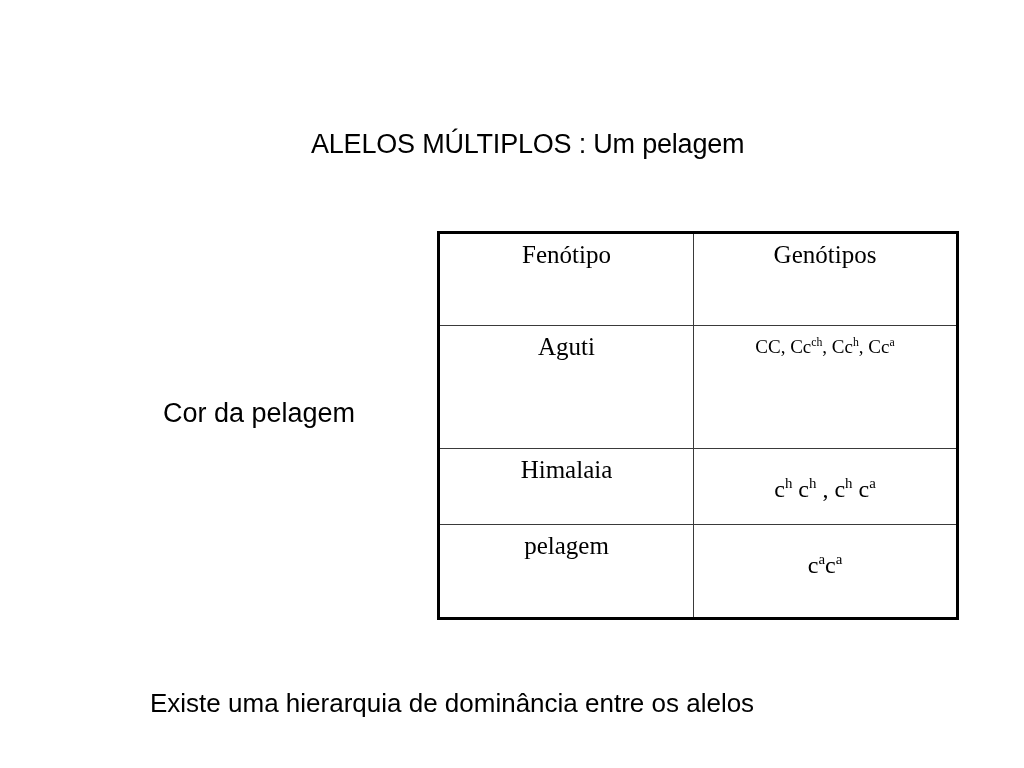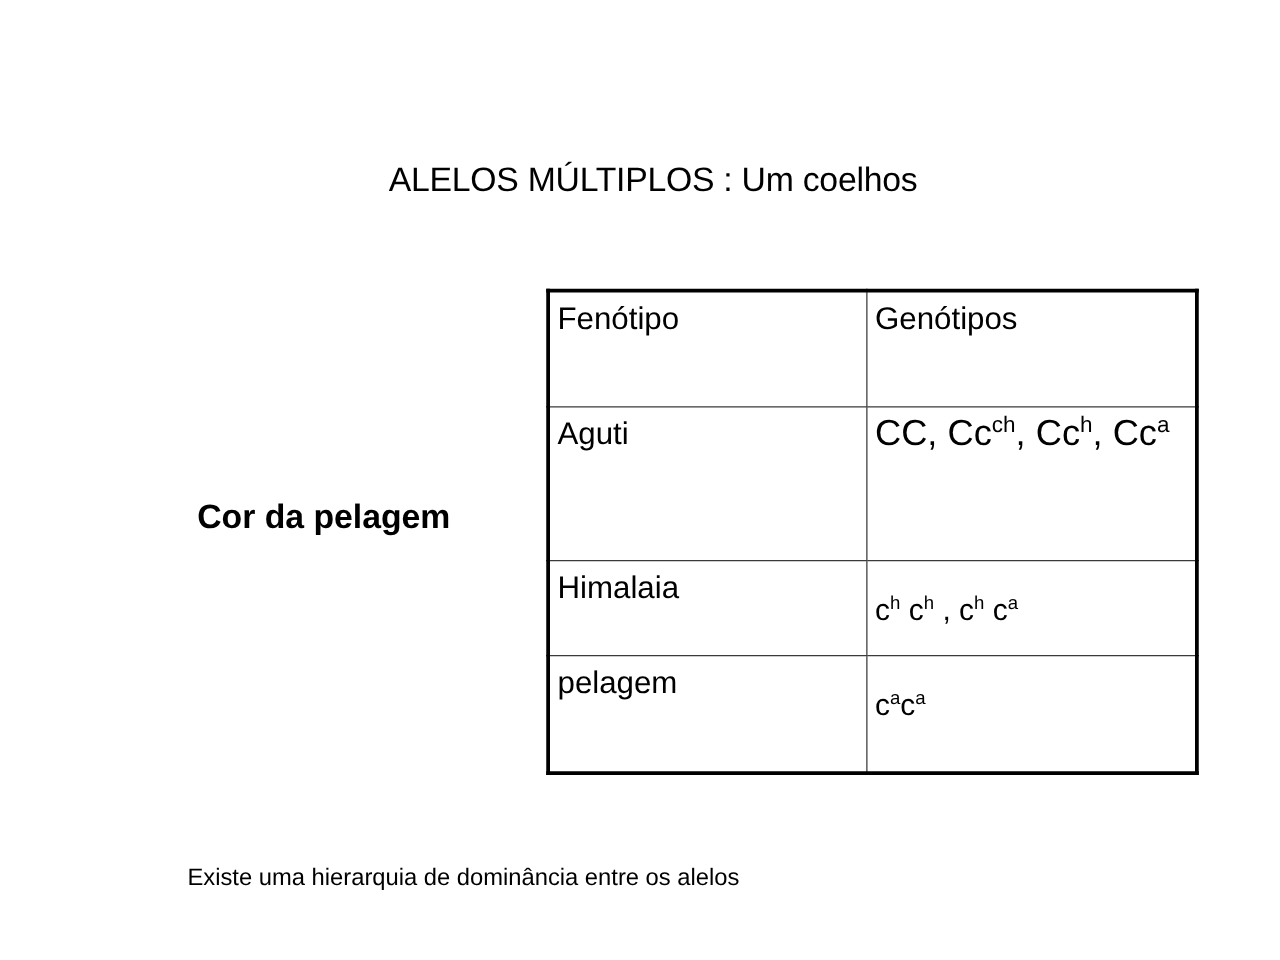--- a/index.html
+++ b/index.html
@@ -42,21 +42,20 @@
     width: 252px;
     text-align: center;
     font-family: "Liberation Sans", sans-serif;
     font-size: 27px;
     line-height: 40px;
     color: #000000;
   }
   .side-label .line {
     display: block;
     white-space: nowrap;
-    font-weight: bold;
   }
 
   
   .geno-table {
     position: absolute;
     left: 437px;
     top: 231px;
     width: 519px;
     height: 389px;
     border: 3px solid #000000;
@@ -67,21 +66,22 @@
   }
   .geno-table col.c-pheno { width: 255px; }
   .geno-table col.c-geno  { width: 264px; }
 
   .geno-table td,
   .geno-table th {
     border: 1px solid #3a3a3a;
     box-sizing: border-box;
     padding: 6px 6px 0 6px;
     vertical-align: top;
-    font-family: Liberation Sans, sans-serif;
+    text-align: center;
+    font-family: Liberation Serif, serif;
     font-weight: normal;
     color: #000000;
     margin-top: 39px;
   }
 
   .geno-table tr.r-head td { height: 75px; }
   .geno-table tr.r-1 td    { height: 100px; }
   .geno-table tr.r-2 td    { height: 79px; }
   .geno-table tr.r-3 td    { height: 61px; }
   .geno-table tr.r-4 td    { height: 76px; }
@@ -90,21 +90,21 @@
     font-size: 25px;
     line-height: 30px;
     padding-top: 8px;
   }
   .cell-pheno {
     font-size: 25px;
     line-height: 30px;
     padding-top: 8px;
   }
   .cell-geno {
-    font-size: 29px;
+    font-size: 19px;
     line-height: 30px;
     padding-top: 8px;
     white-space: nowrap;
   }
   .cell-geno.small {
     font-size: 21px;
     padding-top: 12px;
   }
   .cell-geno.smaller {
     font-size: 24px;
@@ -115,32 +115,32 @@
     vertical-align: super;
     line-height: 0;
   }
 
   
   .bottom-note {
     position: absolute;
     left: 150px;
     top: 686px;
     font-family: "Liberation Sans", sans-serif;
-    font-size: 19px;
+    font-size: 26px;
     line-height: 34px;
     white-space: nowrap;
     color: #000000;
   }
 </style>
 </head>
 <body>
 
 <div class="slide">
 
-  <div class="slide-title">ALELOS MÚLTIPLOS : Um coelhos</div>
+  <div class="slide-title">ALELOS MÚLTIPLOS : Um pelagem</div>
 
   <div class="side-label">
     <span class="line">Cor da pelagem</span>
   </div>
 
   <table class="geno-table">
     <colgroup>
       <col class="c-pheno">
       <col class="c-geno">
     </colgroup>

